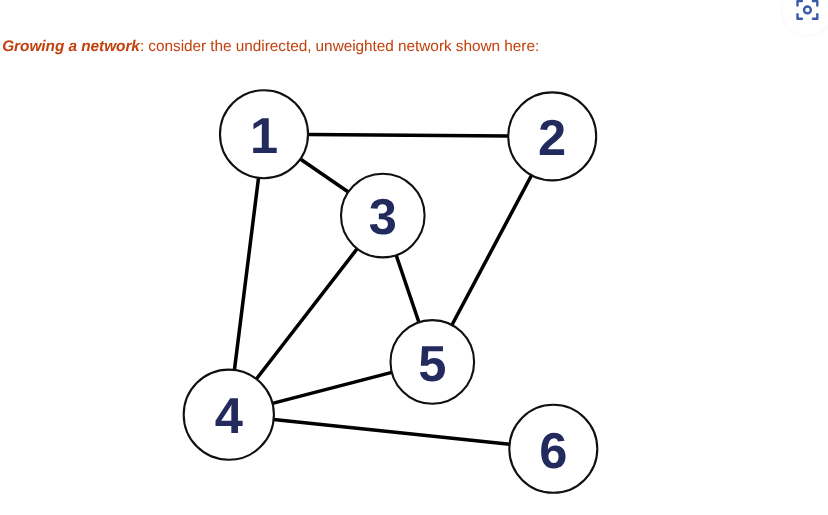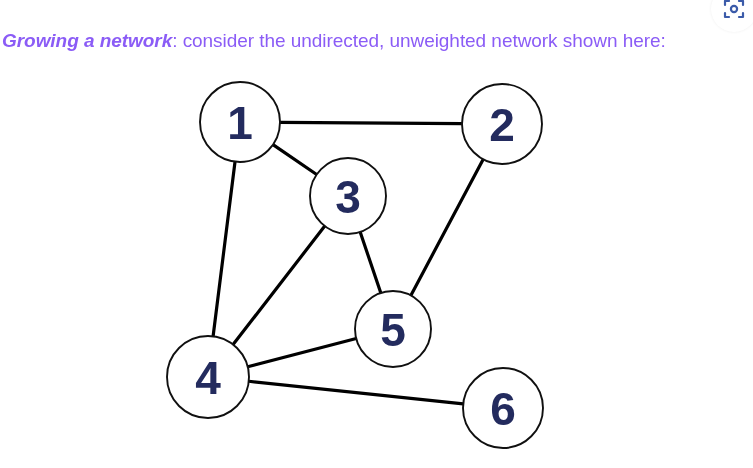--- a/index.html
+++ b/index.html
@@ -27,22 +27,22 @@
 
   
   #prompt-line {
     position: absolute;
     left: 2px;
     top: 28px;
     width: 740px;
     height: 26px;
     line-height: 26px;
     white-space: nowrap;
-    font-size: 19px;
-    color: #8b5cf6;
+    font-size: 14px;
+    color: #c2410c;
     letter-spacing: -0.05px;
   }
   #prompt-line .emph {
     font-weight: bold;
     font-style: italic;
   }
   #prompt-line .rest {
     font-weight: normal;
     font-style: normal;
   }

